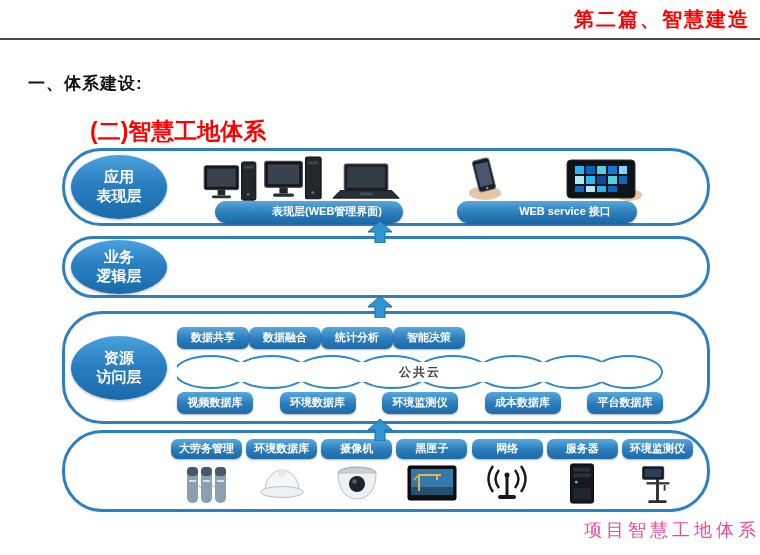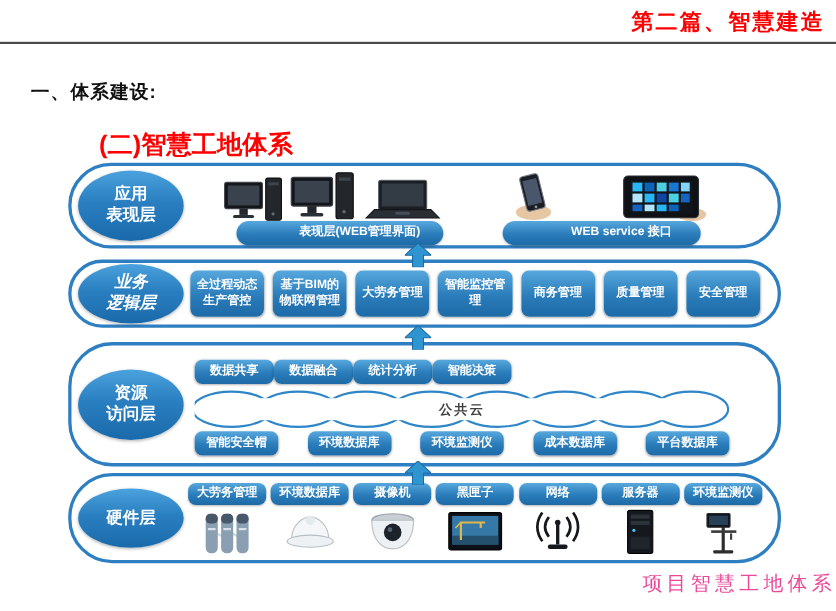--- a/index.html
+++ b/index.html
@@ -16,21 +16,21 @@
   .band1{top:0;height:78px;}
   .band2{top:88px;height:62px;}
   .band3{top:163px;height:113px;}
   .band4{top:282px;height:82px;}
 
   .layer-ellipse{position:absolute;left:6px;top:50%;transform:translateY(-50%);width:96px;border-radius:50%;
     background:linear-gradient(180deg,#4aa2dd 0%,#2a7fc0 45%,#1a6aab 100%);color:#fff;font-weight:bold;font-size:15px;
     display:flex;align-items:center;justify-content:center;text-align:center;white-space:pre-line;line-height:1.25;
     box-shadow:0 1px 3px rgba(0,0,0,.3);}
   .band1 .layer-ellipse{height:64px;}
-  .band2 .layer-ellipse{height:54px;font-style:italic;}
+  .band2 .layer-ellipse{height:54px;}
   .band3 .layer-ellipse{height:64px;}
   .band4 .layer-ellipse{height:54px;}
 
   .btn{background:linear-gradient(180deg,#57a8dd 0%,#2a7cba 55%,#1d6aa6 100%);color:#fff;font-weight:bold;font-size:11px;
     border-radius:7px;display:flex;align-items:center;justify-content:center;text-align:center;white-space:pre-line;
     line-height:1.25;padding:2px 4px;box-sizing:border-box;box-shadow:0 1px 2px rgba(0,0,0,.3);}
 
   .pill{position:absolute;top:50px;height:22px;border-radius:12px;padding-left:40px;}
   .pill-a{left:150px;width:188px;}
   .pill-b{left:392px;width:180px;}
@@ -144,32 +144,20 @@
 
     <span class="up-arrow arrow1">
       <svg viewBox="0 0 24 22" width="24" height="22">
           <polygon points="12,0 24,11 17,11 17,22 7,22 7,11 0,11" fill="#2f95d0" stroke="#1c6ca8"></polygon>
         </svg>
     </span>
 
     <div class="band band2">
       <div class="layer-ellipse">业务
 逻辑层</div>
-      <div class="band2-row">
-        <div class="btn">全过程动态
-生产管控</div>
-        <div class="btn">基于BIM的
-物联网管理</div>
-        <div class="btn">大劳务管理</div>
-        <div class="btn">智能监控管
-理</div>
-        <div class="btn">商务管理</div>
-        <div class="btn">质量管理</div>
-        <div class="btn">安全管理</div>
-      </div>
     </div>
 
     <span class="up-arrow arrow2">
       <svg viewBox="0 0 24 22" width="24" height="22">
           <polygon points="12,0 24,11 17,11 17,22 7,22 7,11 0,11" fill="#2f95d0" stroke="#1c6ca8"></polygon>
         </svg>
     </span>
 
     <div class="band band3">
       <div class="layer-ellipse">资源
@@ -188,36 +176,35 @@
           <ellipse cx="217" cy="18" rx="36" ry="16" fill="#fff" stroke="#2e86c8" stroke-width="2"></ellipse>
           <ellipse cx="278" cy="18" rx="36" ry="16" fill="#fff" stroke="#2e86c8" stroke-width="2"></ellipse>
           <ellipse cx="339" cy="18" rx="36" ry="16" fill="#fff" stroke="#2e86c8" stroke-width="2"></ellipse>
           <ellipse cx="400" cy="18" rx="36" ry="16" fill="#fff" stroke="#2e86c8" stroke-width="2"></ellipse>
           <ellipse cx="455" cy="18" rx="34" ry="16" fill="#fff" stroke="#2e86c8" stroke-width="2"></ellipse>
           <rect x="20" y="8" width="450" height="20" fill="#fff"></rect>
         </svg>
         <div class="cloud-label">公共云</div>
       </div>
       <div class="res-bottom">
-        <div class="btn">智能安全帽</div>
+        <div class="btn">视频数据库</div>
         <div class="btn">环境数据库</div>
         <div class="btn">环境监测仪</div>
         <div class="btn">成本数据库</div>
         <div class="btn">平台数据库</div>
       </div>
     </div>
 
     <span class="up-arrow arrow3">
       <svg viewBox="0 0 24 22" width="24" height="22">
           <polygon points="12,0 24,11 17,11 17,22 7,22 7,11 0,11" fill="#2f95d0" stroke="#1c6ca8"></polygon>
         </svg>
     </span>
 
     <div class="band band4">
-      <div class="layer-ellipse">硬件层</div>
       <div class="hw-row">
 
         <div class="hw-col">
           <div class="btn">大劳务管理</div>
           <span class="hw-icon">
             <svg width="46" height="42" viewBox="0 0 46 42">
               <line x1="10" y1="20" x2="22" y2="27" stroke="#cfd8dc" stroke-width="2"></line>
               <line x1="24" y1="20" x2="36" y2="27" stroke="#cfd8dc" stroke-width="2"></line>
               <rect x="3" y="4" width="11" height="36" rx="5" fill="#8aa0b2"></rect>
                 <rect x="3" y="4" width="11" height="9" rx="4" fill="#46586a"></rect>

